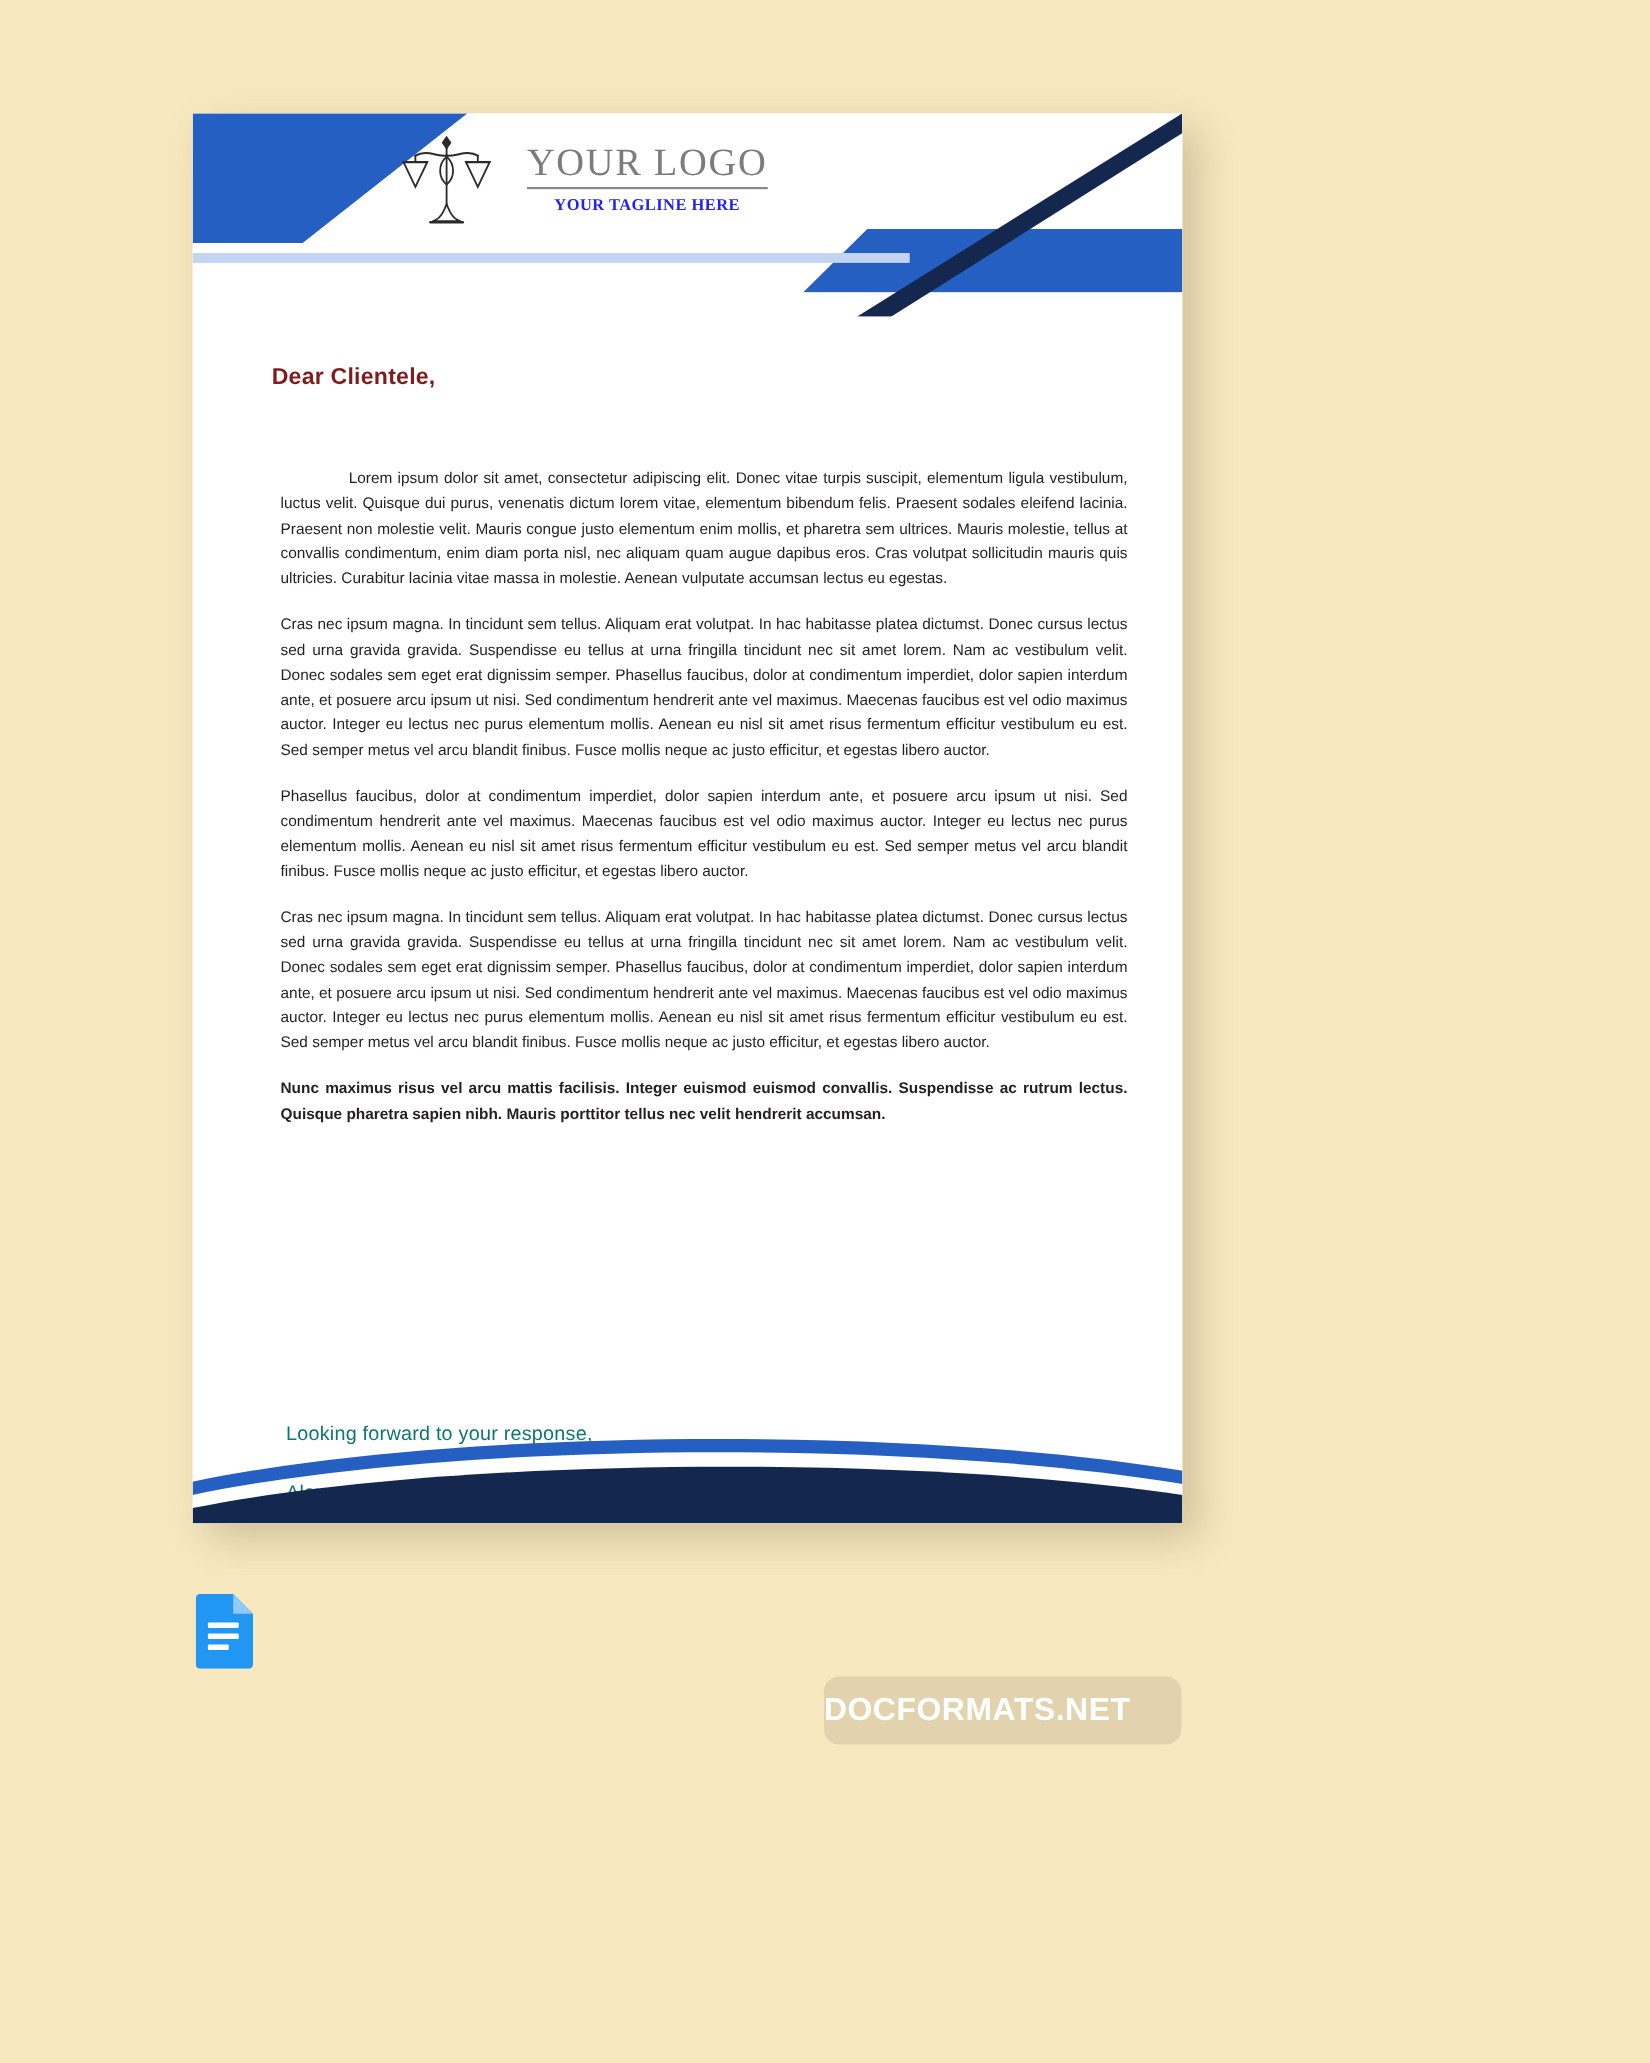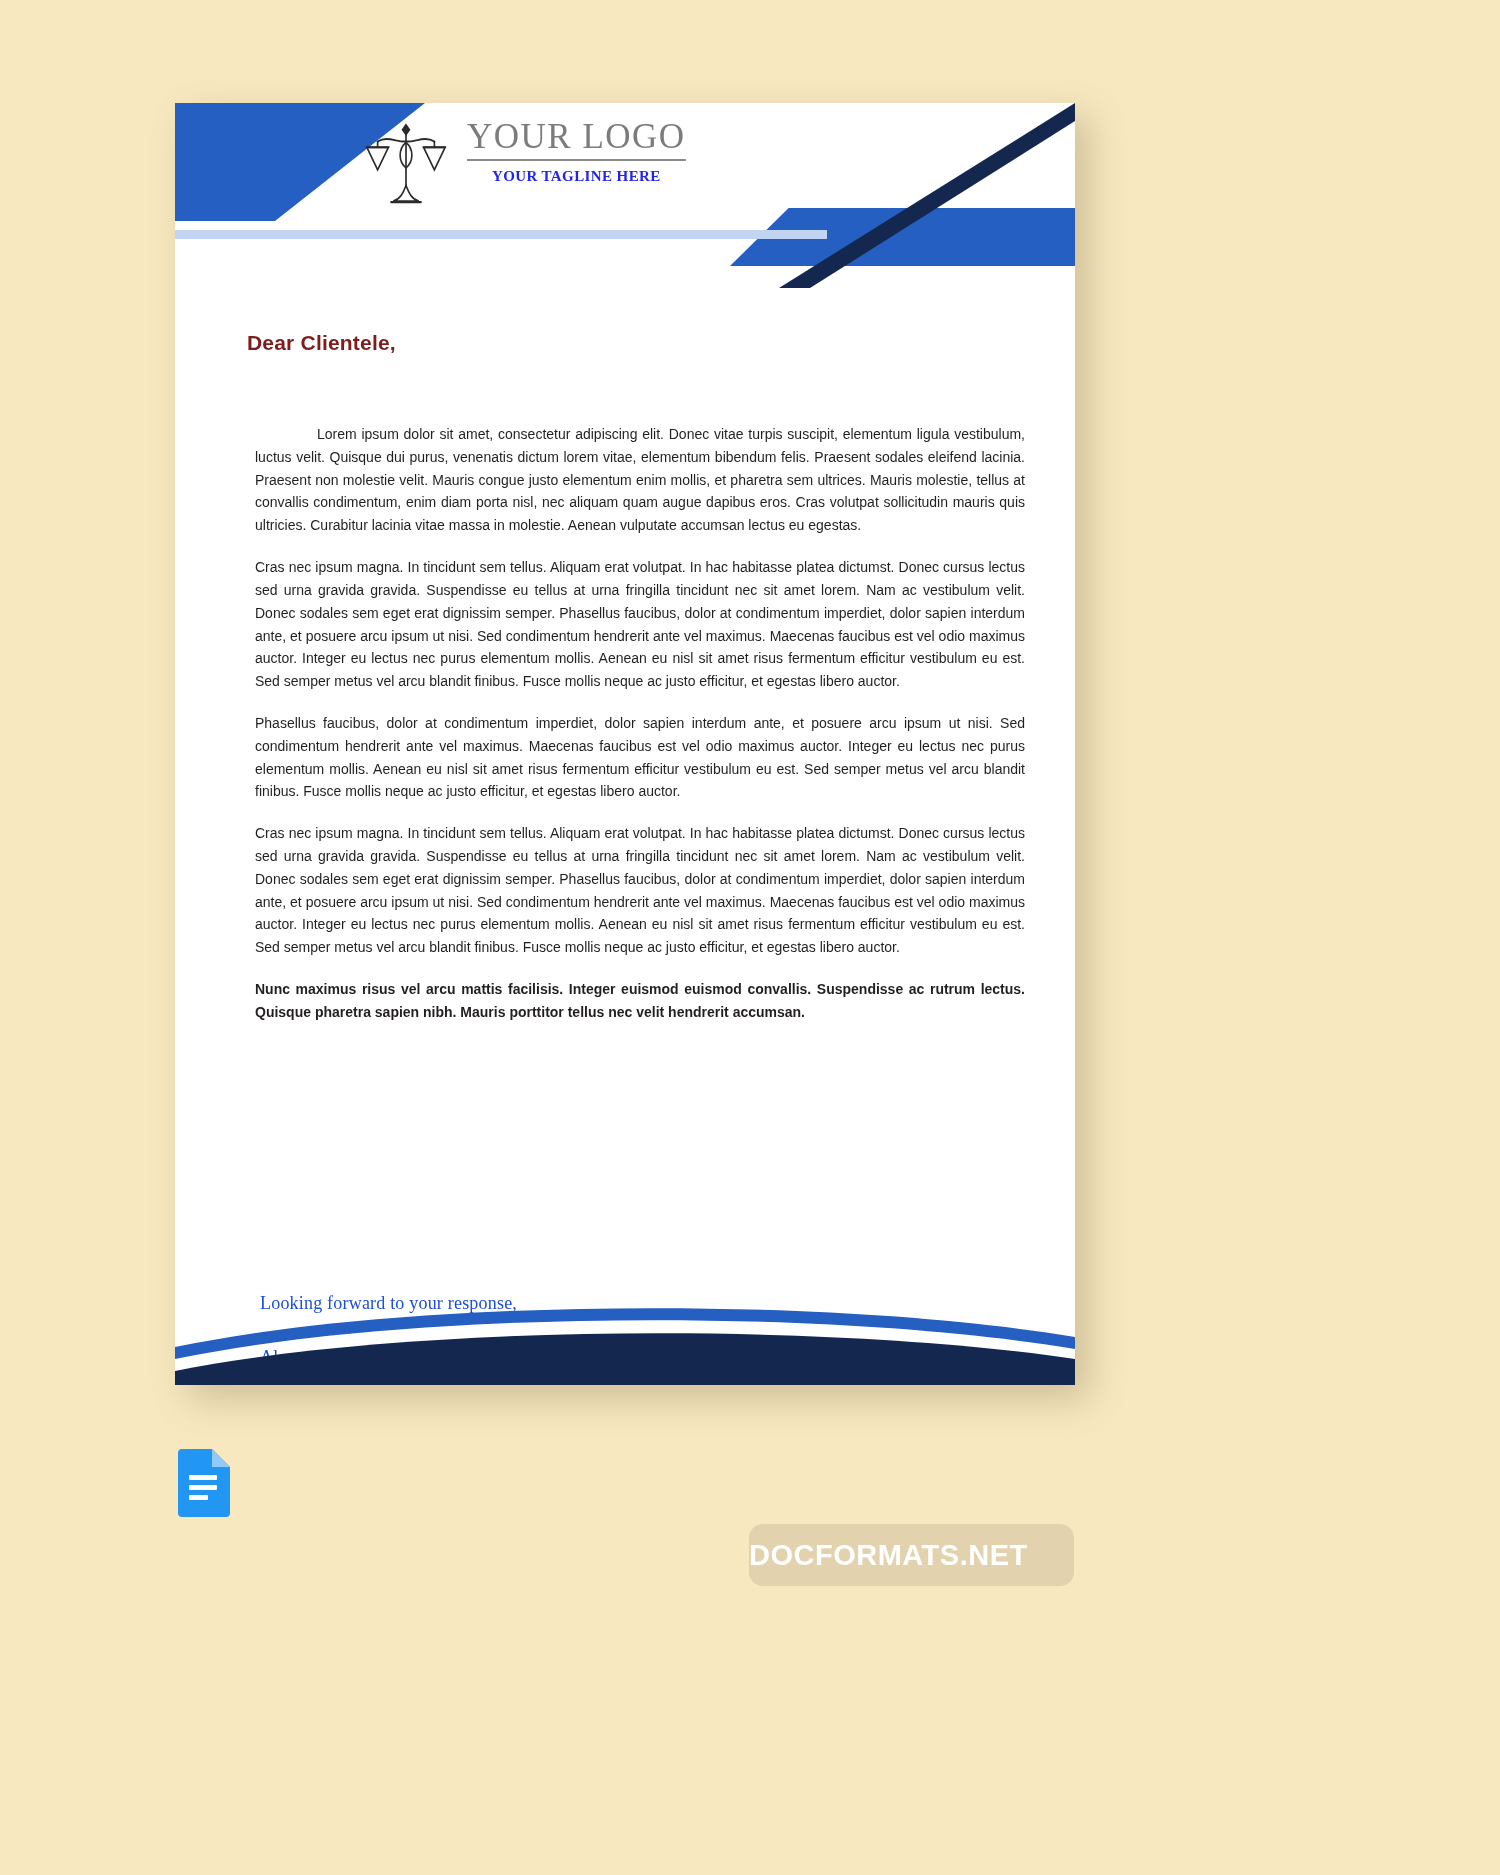--- a/index.html
+++ b/index.html
@@ -65,22 +65,22 @@
     height: 9px;
     background: #c3d3f2;
   }
 
   
   #logo-block {
     position: absolute;
     left: 190px;
     top: 14px;
     display: flex;
-    align-items: flex-start;
-    gap: 20px;
+    align-items: center;
+    gap: 32px;
   }
   #scales-icon { width: 82px; height: 90px; display: block; }
   #logo-text-col { display: flex; flex-direction: column; align-items: center; }
   #logo-title {
     font-family: "Liberation Serif", serif;
     font-size: 35px;
     letter-spacing: 1.5px;
     color: #7c7c7c;
     border-bottom: 2px solid #8a8a8a;
     padding-bottom: 2px;
@@ -124,22 +124,21 @@
     text-align: justify;
     margin: 0 0 19px 0;
   }
   .body-paragraph.first { text-indent: 62px; }
   .body-paragraph.bold-note { font-weight: bold; margin-bottom: 0; }
 
   #closing-block {
     position: absolute;
     left: 85px;
     top: 1190px;
-    color: #1d4ed8;
-    font-family: Liberation Serif, serif;
+    color: #0f766e;
   }
   #closing-line { font-size: 18px; letter-spacing: 0.2px; }
   #signature-name { font-size: 18px; letter-spacing: 0.2px; margin-top: 33px; }
 
   
   #footer-curve {
     position: absolute;
     left: 0;
     bottom: 0;
     width: 900px;

